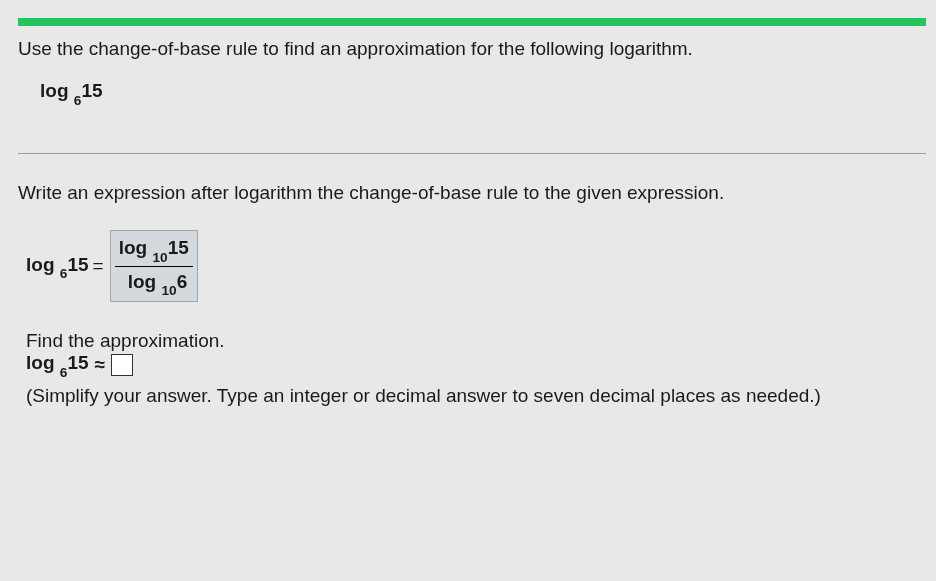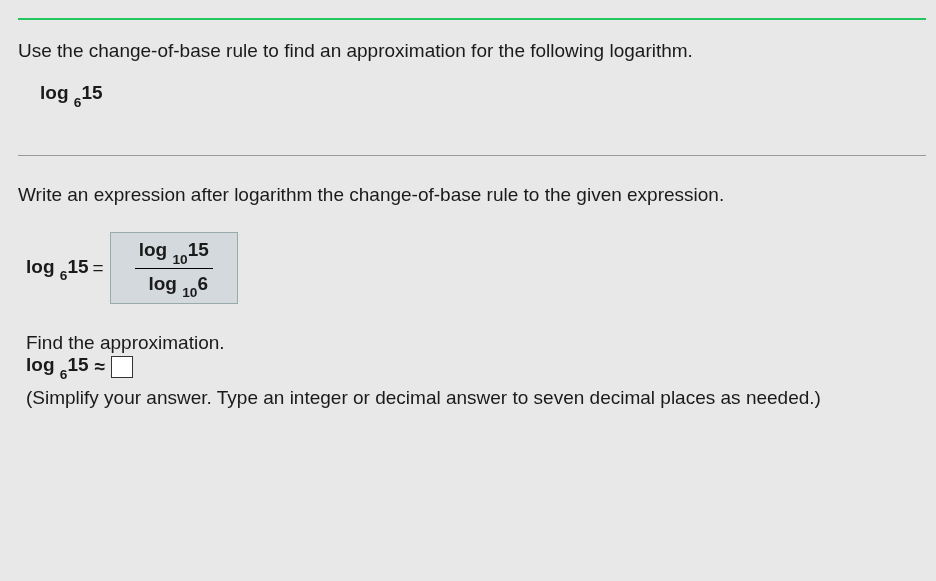--- a/index.html
+++ b/index.html
@@ -11,22 +11,22 @@
       width: 936px;
       height: 581px;
       background: #e8e8e8;
       font-family: Arial, Helvetica, sans-serif;
       font-size: 19px;
       color: #1a1a1a;
       padding: 18px 10px 18px 18px;
       position: relative;
     }
     .question-top {
-      border-top: 2px solid #22c55e;
-      padding-top: 20px;
+      border-top: 8px solid #22c55e;
+      padding-top: 12px;
       padding-bottom: 30px;
     }
     .math-expr {
       margin-top: 20px;
       margin-left: 22px;
       font-weight: bold;
     }
     .divider {
       border-top: 1px solid #999;
       margin: 18px 0 28px 0;
@@ -42,24 +42,23 @@
     }
     .lhs {
       font-weight: bold;
     }
     .eq-sign {
       margin: 0 6px 0 4px;
     }
     .fraction {
       display: inline-flex;
       flex-direction: column;
-      align-items: center;
       background: #d4d9de;
       border: 1px solid #9aa;
-      padding: 4px 24px;
+      padding: 4px 4px;
       font-weight: bold;
     }
     .frac-num {
       padding: 2px 4px;
     }
     .frac-bar {
       width: 100%;
       border-top: 1.5px solid #000;
       margin: 2px 0;
     }

